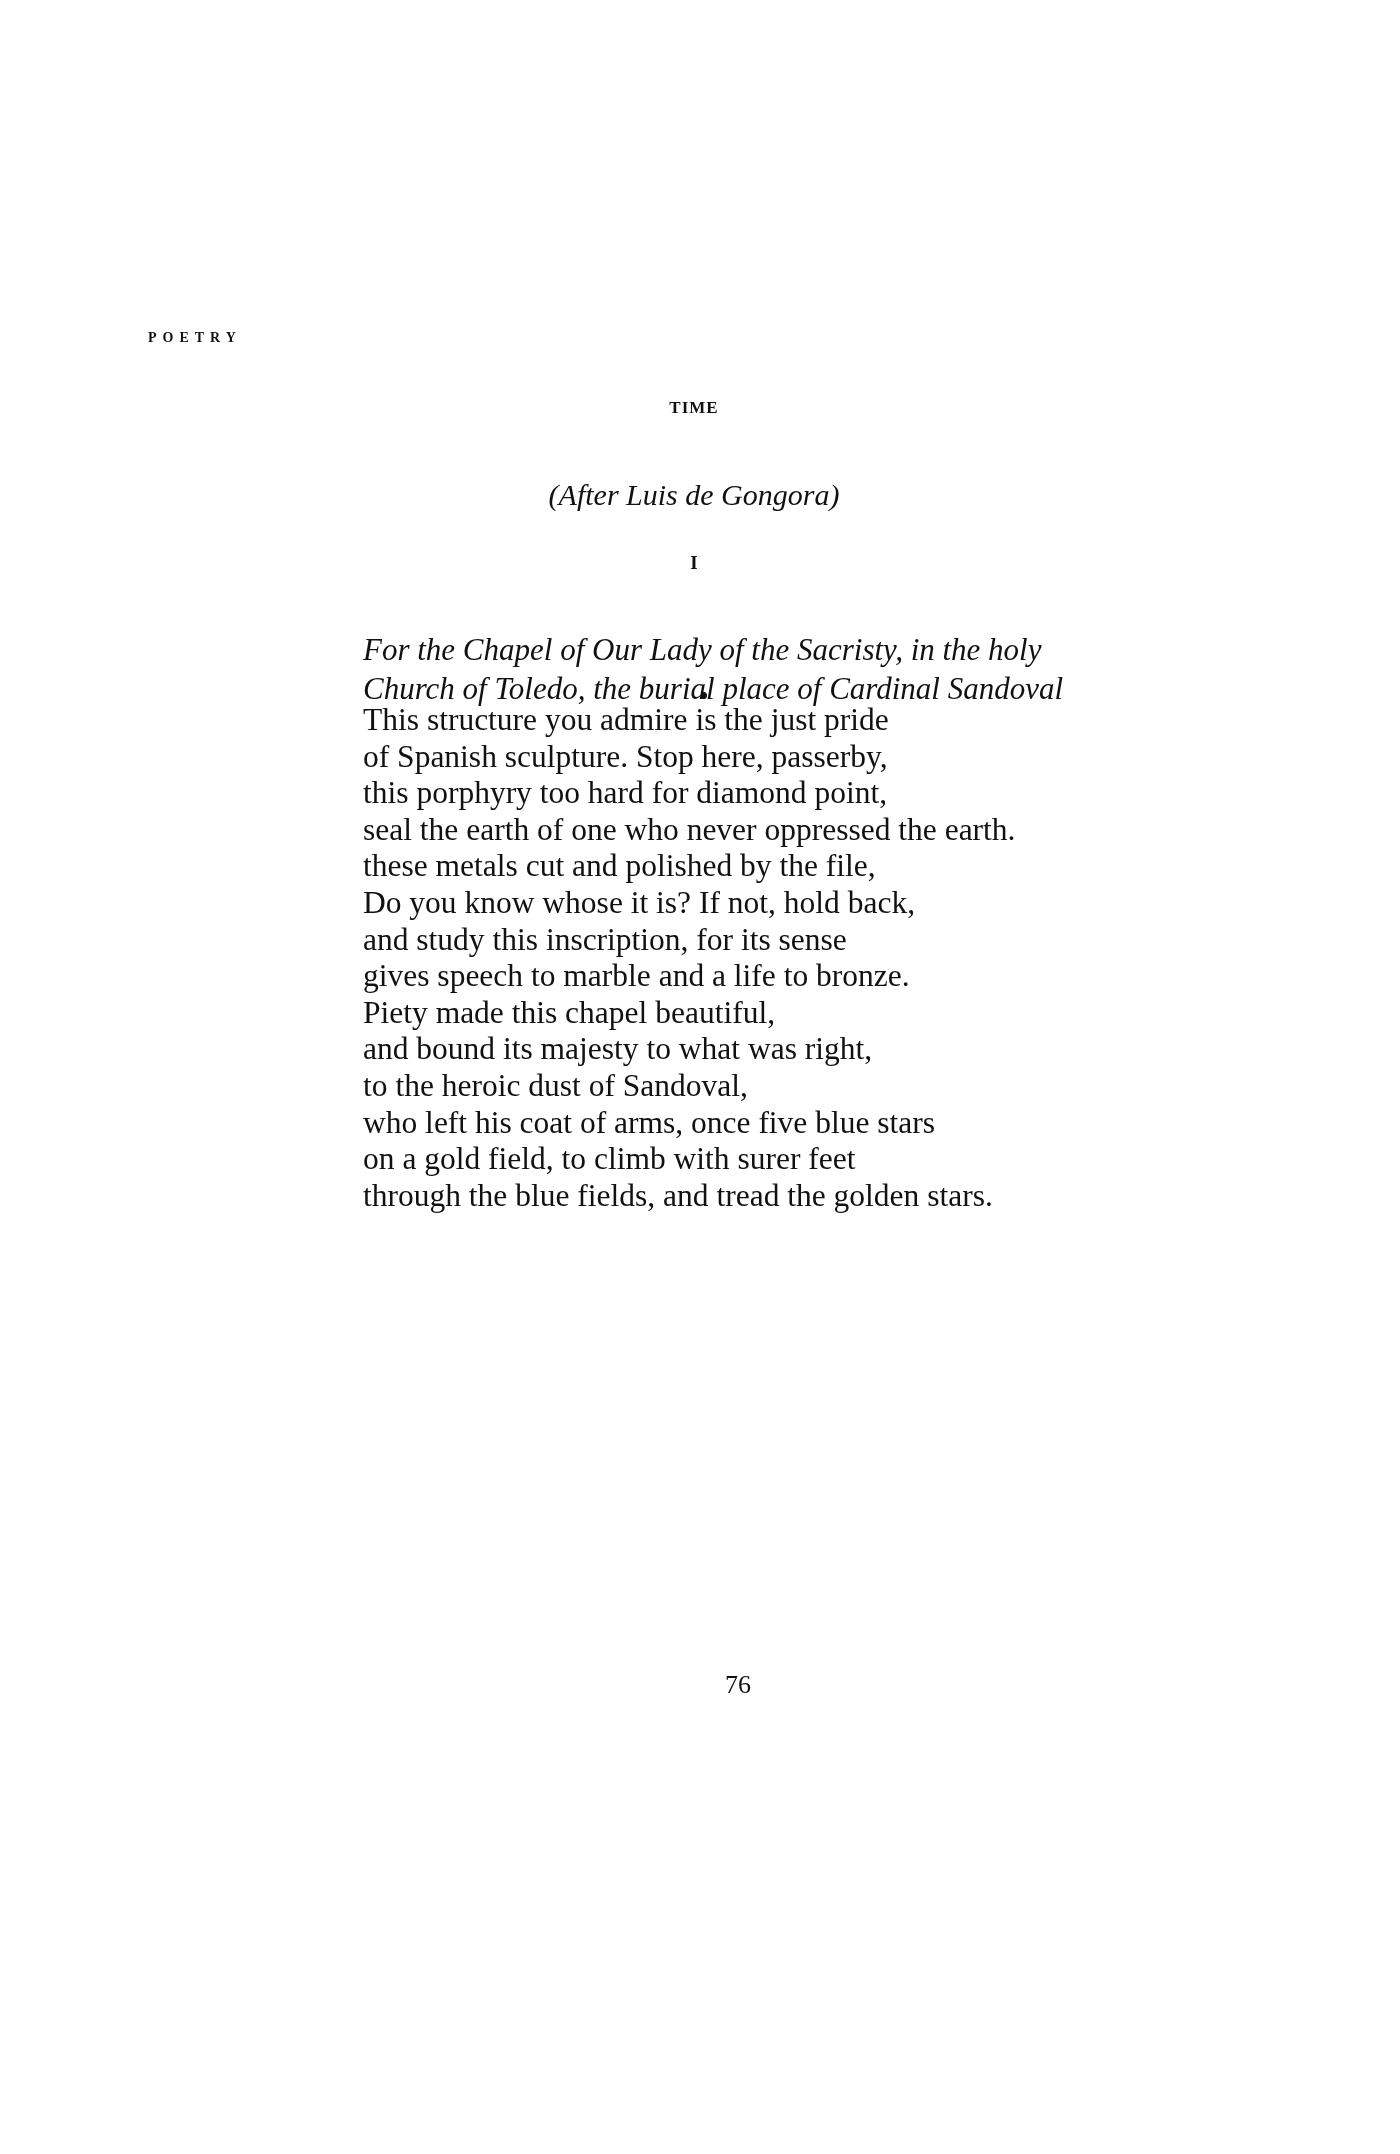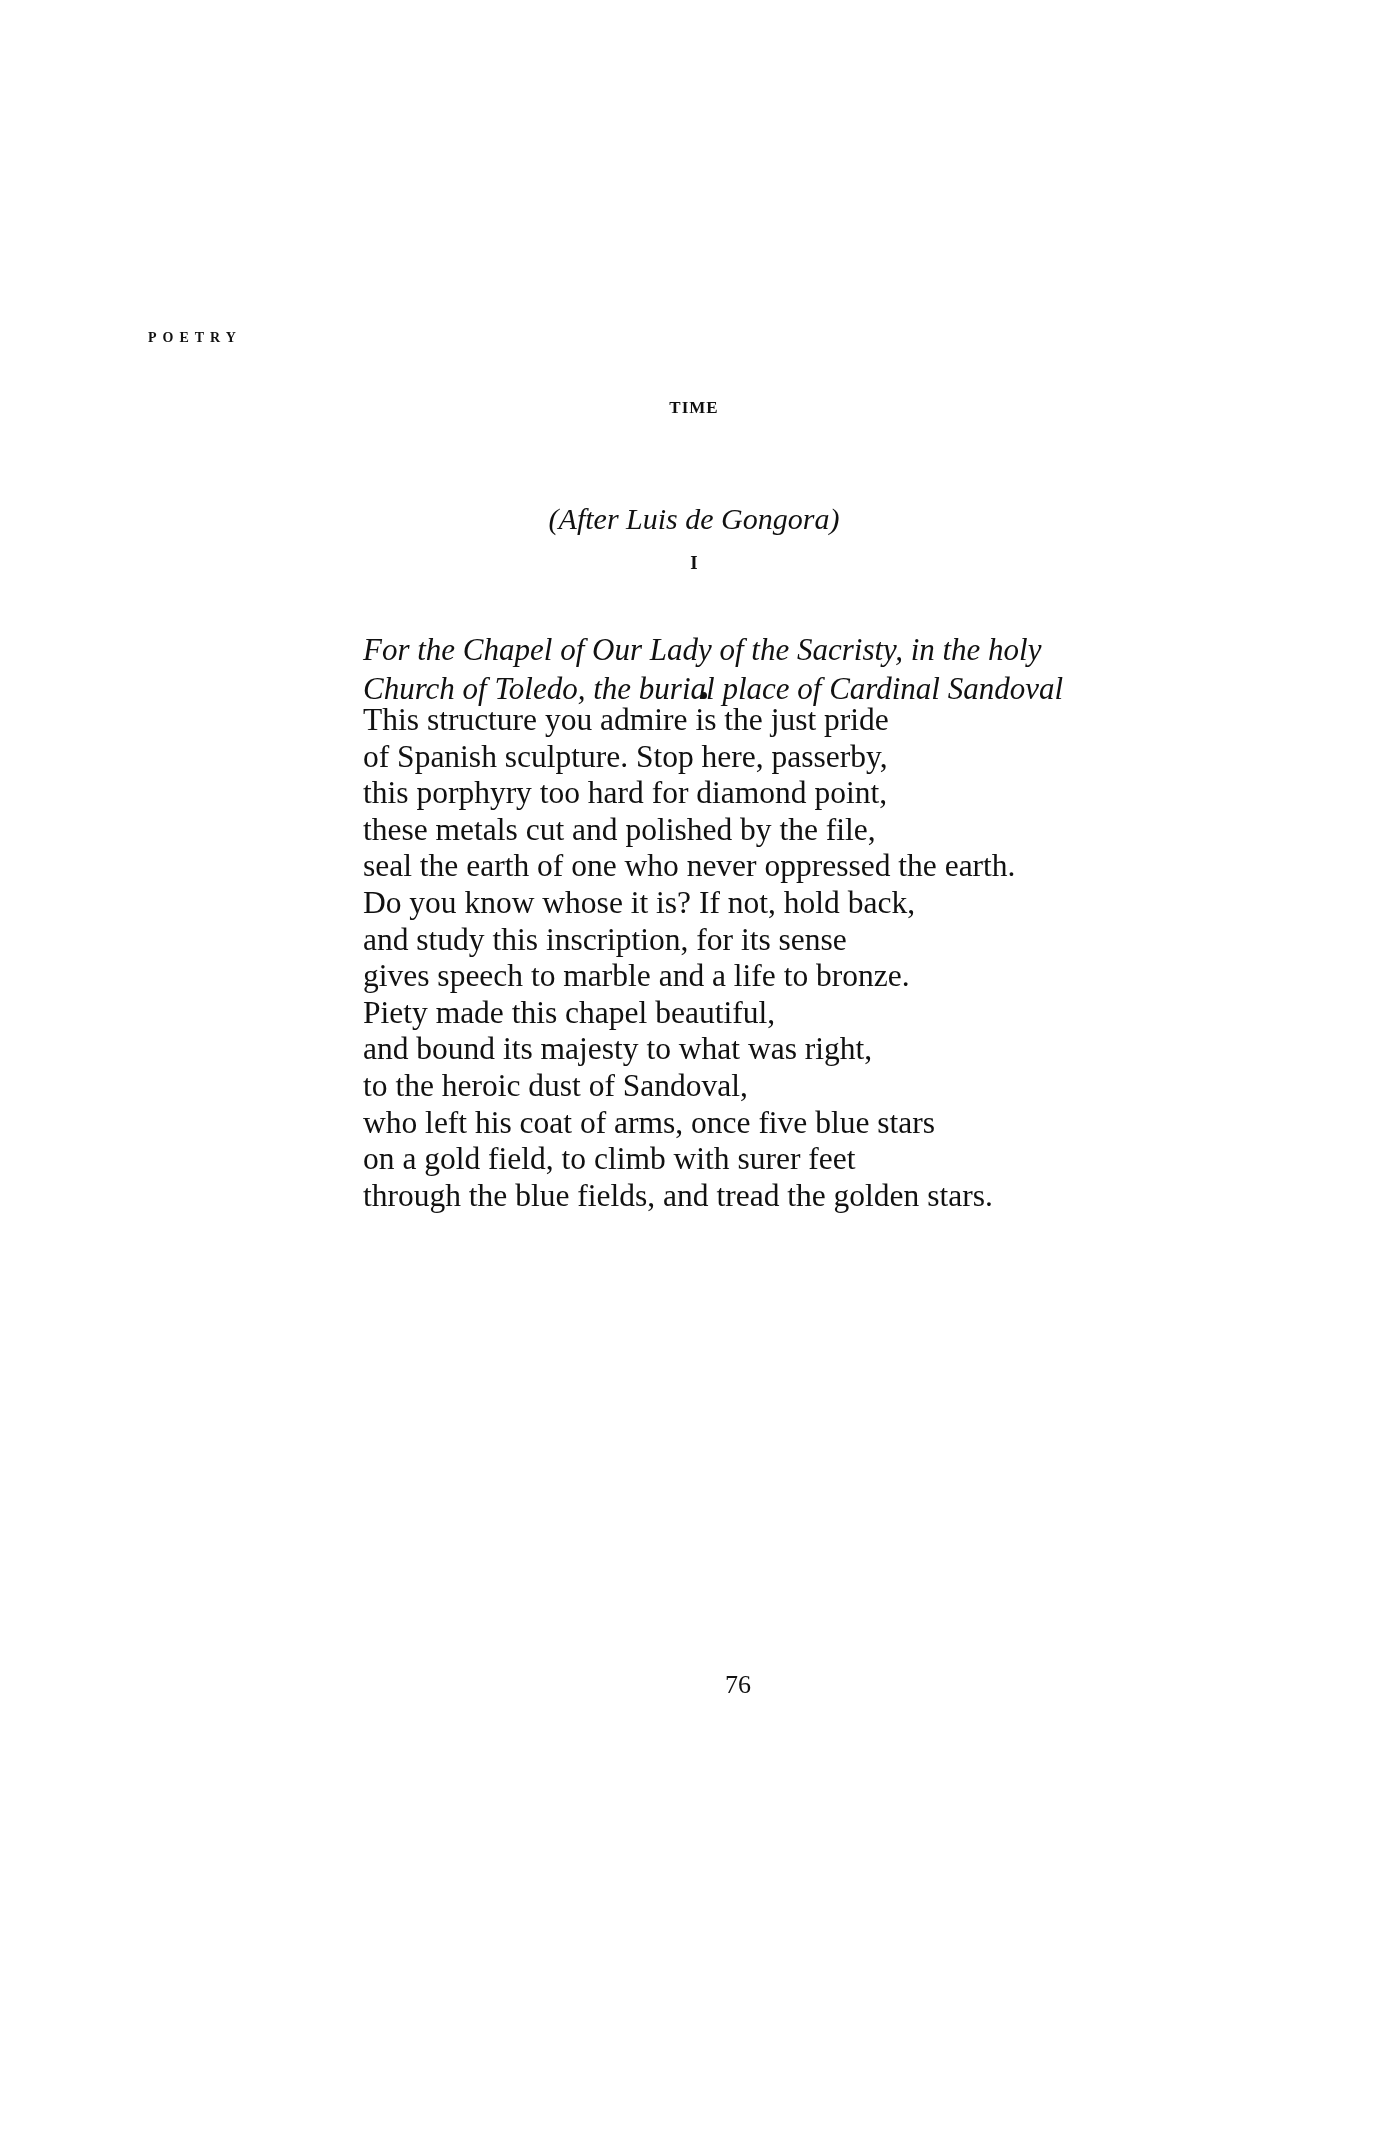--- a/index.html
+++ b/index.html
@@ -8,21 +8,21 @@
       font-family: "Liberation Serif", "DejaVu Serif", serif; color: #111111;
     }
     .abs { position: absolute; }
     .running-head {
       left: 148px; top: 330px; font-size: 14px; letter-spacing: 6px; font-weight: bold;
     }
     .title {
       left: 0; width: 1388px; top: 398px; text-align: center; font-size: 17px; font-weight: bold; letter-spacing: 1px; font-family: Liberation Serif, serif;
     }
     .subtitle {
-      left: 0; width: 1388px; top: 478px; text-align: center; font-size: 30px; font-style: italic; margin-top: 24px;
+      left: 0; width: 1388px; top: 478px; text-align: center; font-size: 30px; font-style: italic;
     }
     .section-num {
       left: 0; width: 1388px; top: 552px; text-align: center; font-size: 19px; font-weight: bold;
     }
     .dedication {
       left: 363px; top: 582px; font-size: 31px; font-style: italic; line-height: 39px; margin-top: 48px;
     }
     .bullet {
       left: 701px; top: 692px; width: 6px; height: 7px; background: #111; border-radius: 50%;
     }
@@ -49,22 +49,22 @@
   <div>For the Chapel of Our Lady of the Sacristy, in the holy</div>
   <div>Church of Toledo, the burial place of Cardinal Sandoval</div>
 </div>
 
 <div class="abs bullet"></div>
 
 <div class="abs poem">
   <div>This structure you admire is the just pride</div>
   <div>of Spanish sculpture. Stop here, passerby,</div>
   <div>this porphyry too hard for diamond point,</div>
+  <div>seal the earth of one who never oppressed the earth.</div>
   <div>these metals cut and polished by the file,</div>
-  <div>seal the earth of one who never oppressed the earth.</div>
   <div>Do you know whose it is? If not, hold back,</div>
   <div>and study this inscription, for its sense</div>
   <div>gives speech to marble and a life to bronze.</div>
   <div>Piety made this chapel beautiful,</div>
   <div>and bound its majesty to what was right,</div>
   <div>to the heroic dust of Sandoval,</div>
   <div>who left his coat of arms, once five blue stars</div>
   <div>on a gold field, to climb with surer feet</div>
   <div>through the blue fields, and tread the golden stars.</div>
 </div>

